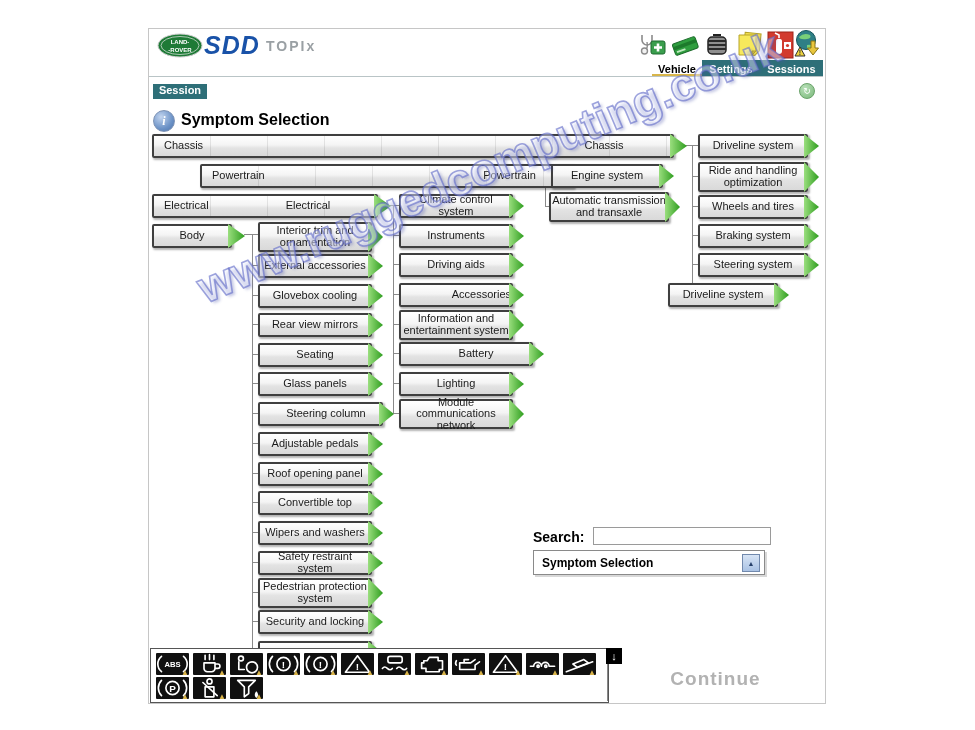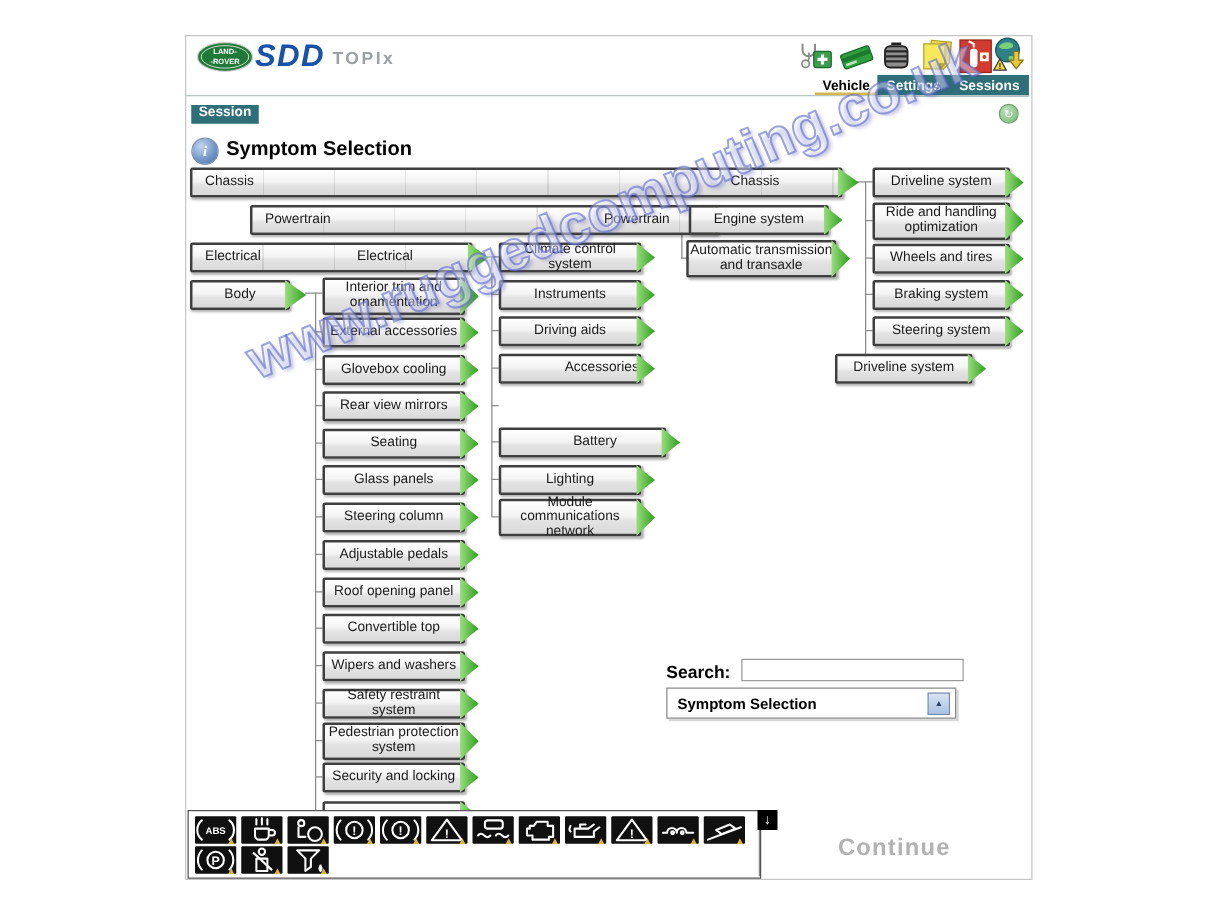--- a/index.html
+++ b/index.html
@@ -242,20 +242,24 @@
   <div class="node" style="left:399px;top:224px;width:110px;height:20px;">
       <span>Instruments</span>
       <i class="tip tipsm"></i>
     </div>
   <div class="node" style="left:399px;top:253px;width:110px;height:20px;">
       <span>Driving aids</span>
       <i class="tip tipsm"></i>
     </div>
   <div class="node" style="left:399px;top:283px;width:110px;height:20px;justify-content:flex-end;">
       <span>Accessories</span>
+      <i class="tip tipsm"></i>
+    </div>
+  <div class="node" style="left:399px;top:310px;width:110px;height:26px;">
+      <span>Information and entertainment system</span>
       <i class="tip tipsm"></i>
     </div>
   <div class="node" style="left:399px;top:342px;width:110px;height:20px;padding-left:20px;">
       <span>Battery</span>
       <i class="tip tipsm"></i>
     </div>
   <div class="node" style="left:399px;top:372px;width:110px;height:20px;">
       <span>Lighting</span>
       <i class="tip tipsm"></i>
     </div>
@@ -296,21 +300,21 @@
       <i class="tip tipsm"></i>
     </div>
   <div class="node" style="left:258px;top:343px;width:110px;height:20px;">
       <span>Seating</span>
       <i class="tip tipsm"></i>
     </div>
   <div class="node" style="left:258px;top:372px;width:110px;height:20px;">
       <span>Glass panels</span>
       <i class="tip tipsm"></i>
     </div>
-  <div class="node" style="left:258px;top:402px;width:110px;height:20px;">
+  <div class="node" style="left:258px;top:402px;width:110px;height:20px;padding-left:11px;">
       <span>Steering column</span>
       <i class="tip tipsm"></i>
     </div>
   <div class="node" style="left:258px;top:432px;width:110px;height:20px;">
       <span>Adjustable pedals</span>
       <i class="tip tipsm"></i>
     </div>
   <div class="node" style="left:258px;top:462px;width:110px;height:20px;">
       <span>Roof opening panel</span>
       <i class="tip tipsm"></i>

